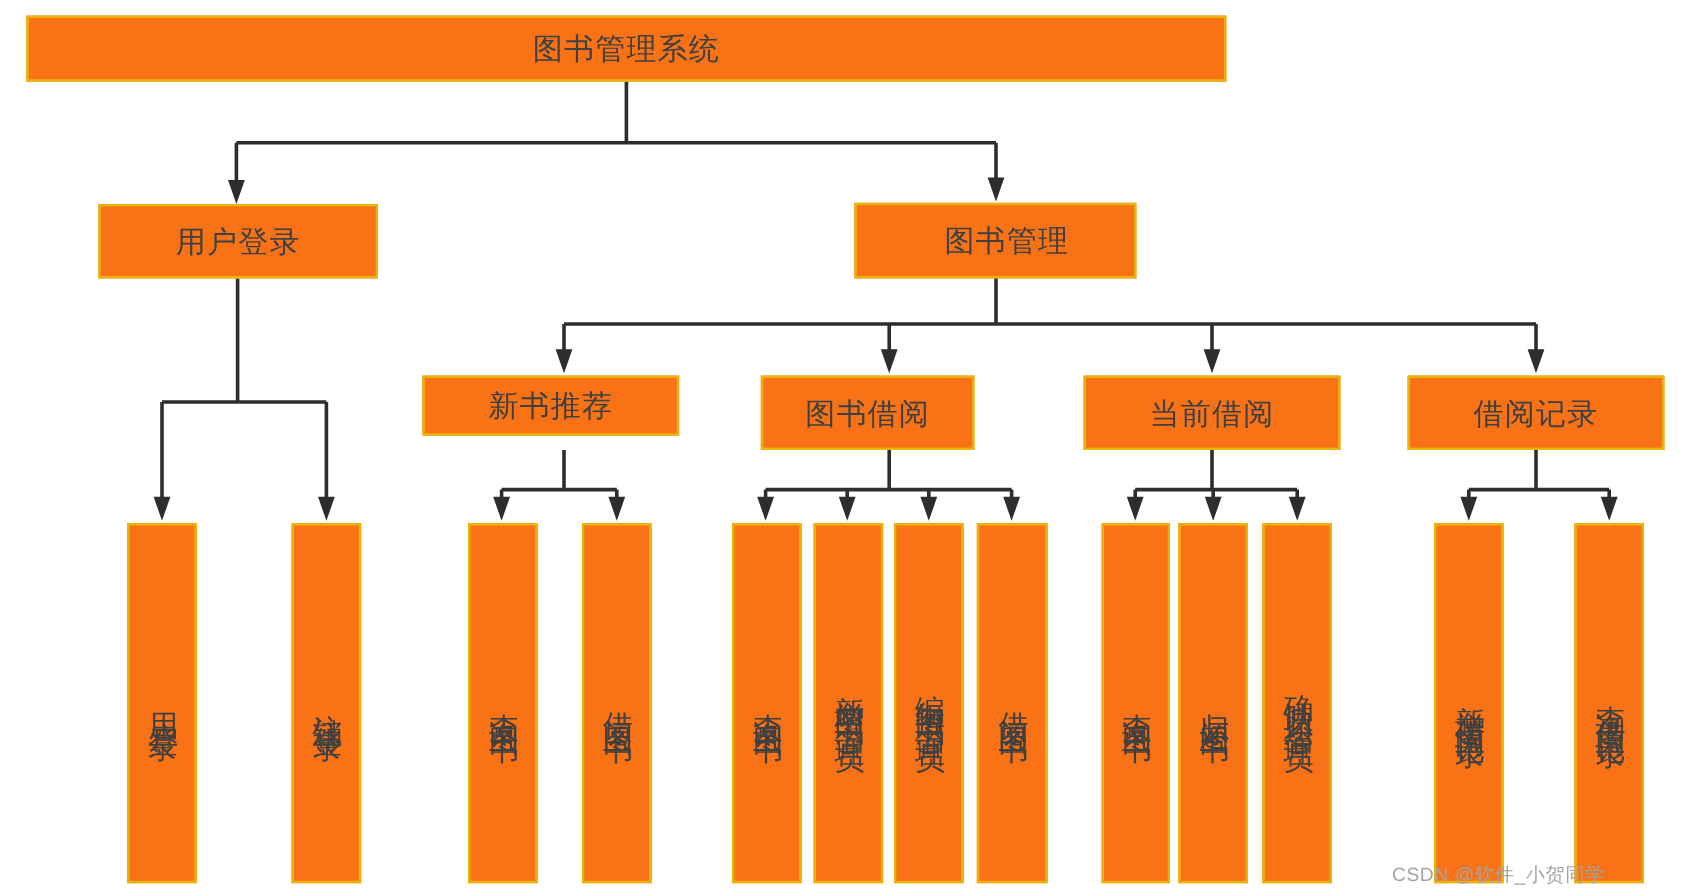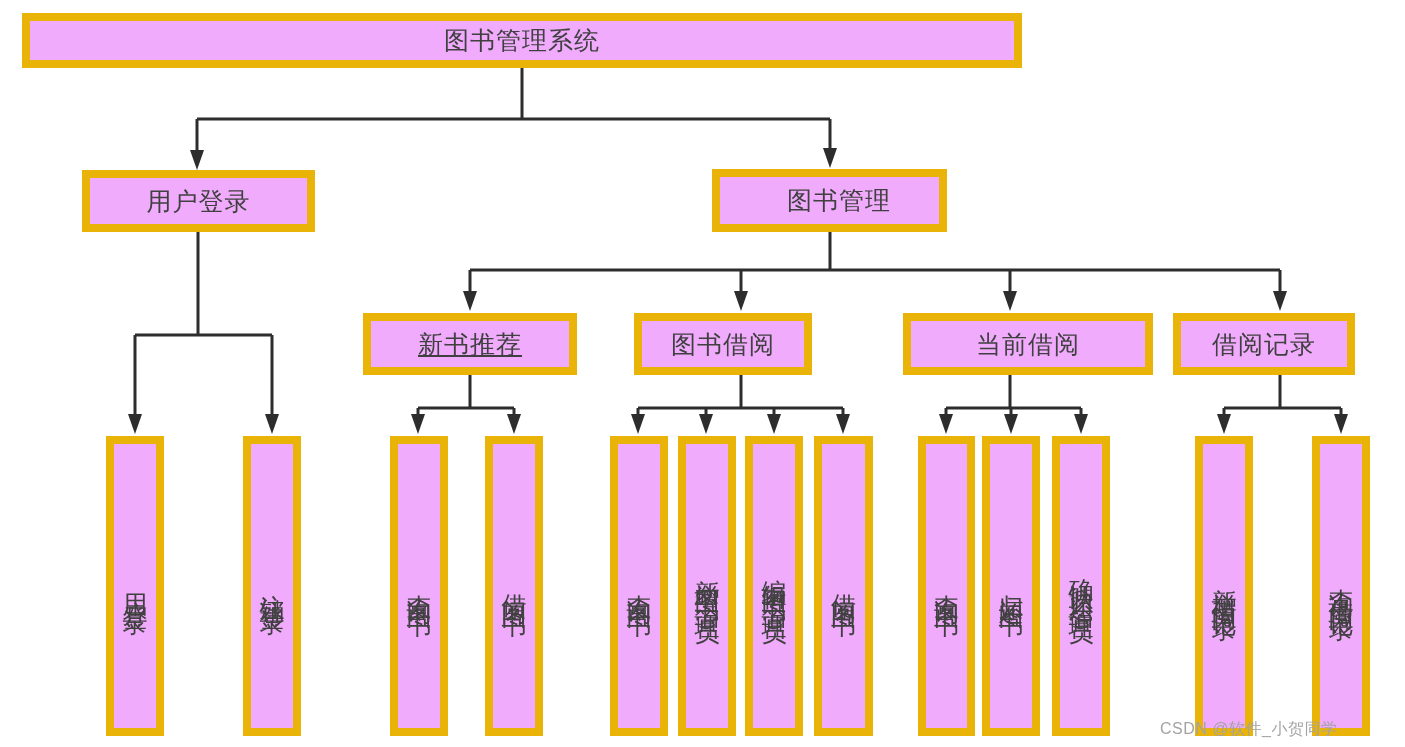--- a/index.html
+++ b/index.html
@@ -7,22 +7,22 @@
     position:relative;
     width:1405px;height:747px;
     background:#ffffff;
     font-family:"Liberation Sans", sans-serif;
     overflow:hidden;
   }
   .wires{position:absolute;left:0;top:0;z-index:1;}
   .node{
     position:absolute;
     box-sizing:border-box;
-    border:8px solid #eab308;
-    background:#f0abfc;
+    border:2px solid #eab308;
+    background:#f97316;
     display:flex;align-items:center;justify-content:center;
     color:#404040;
     z-index:2;
   }
   .h-node{font-size:25px;letter-spacing:1px;}
   .v-node span{
     writing-mode:vertical-rl;
     text-orientation:mixed;
     font-size:25px;
     letter-spacing:6px;
@@ -120,30 +120,30 @@
     <span>图书管理系统</span>
   </div>
 
   <div class="node h-node" style="left:82px;top:170px;width:233px;height:62px;">
     <span>用户登录</span>
   </div>
   <div class="node h-node" style="left:712px;top:169px;width:235px;height:63px;padding-left:19px;">
     <span>图书管理</span>
   </div>
 
-  <div class="node h-node" style="left:363px;top:313px;width:214px;height:62px;text-decoration:underline;">
+  <div class="node h-node" style="left:352px;top:313px;width:214px;height:50px;">
     <span>新书推荐</span>
   </div>
   <div class="node h-node" style="left:634px;top:313px;width:178px;height:62px;">
     <span>图书借阅</span>
   </div>
-  <div class="node h-node" style="left:903px;top:313px;width:250px;height:62px;">
+  <div class="node h-node" style="left:903px;top:313px;width:214px;height:62px;">
     <span>当前借阅</span>
   </div>
-  <div class="node h-node" style="left:1173px;top:313px;width:182px;height:62px;">
+  <div class="node h-node" style="left:1173px;top:313px;width:214px;height:62px;">
     <span>借阅记录</span>
   </div>
 
   <div class="node v-node" style="left:106px;top:436px;width:58px;height:300px;">
     <span>用户登录</span>
   </div>
   <div class="node v-node" style="left:243px;top:436px;width:58px;height:300px;">
     <span>注销登录</span>
   </div>
   <div class="node v-node" style="left:390px;top:436px;width:58px;height:300px;">

